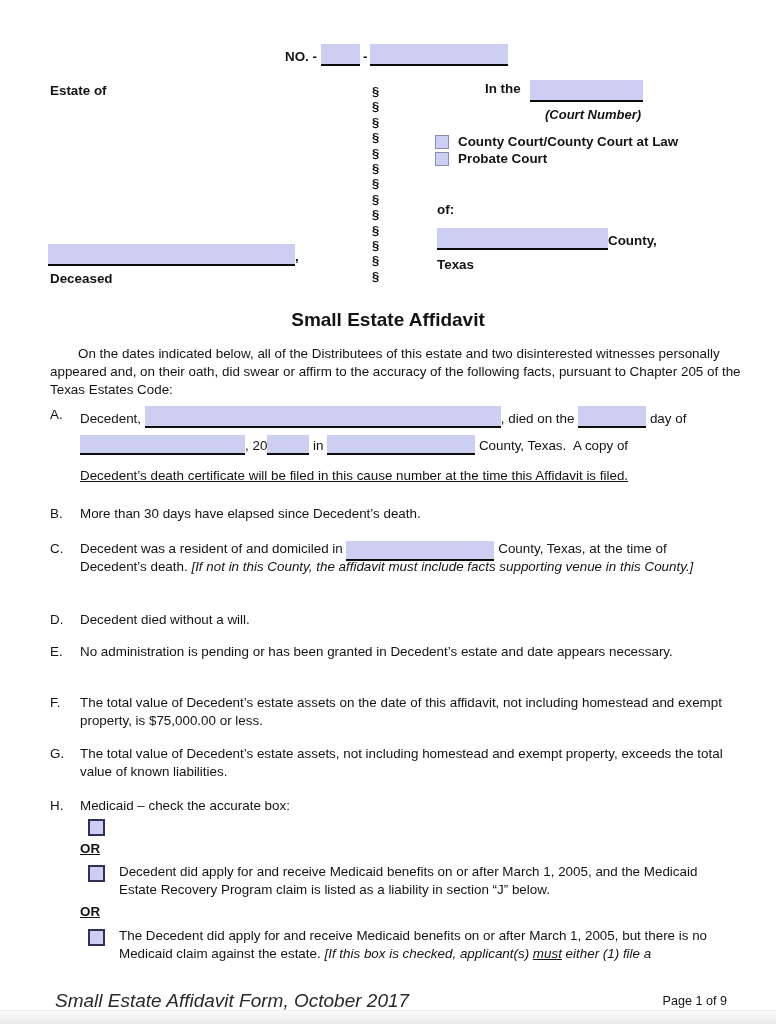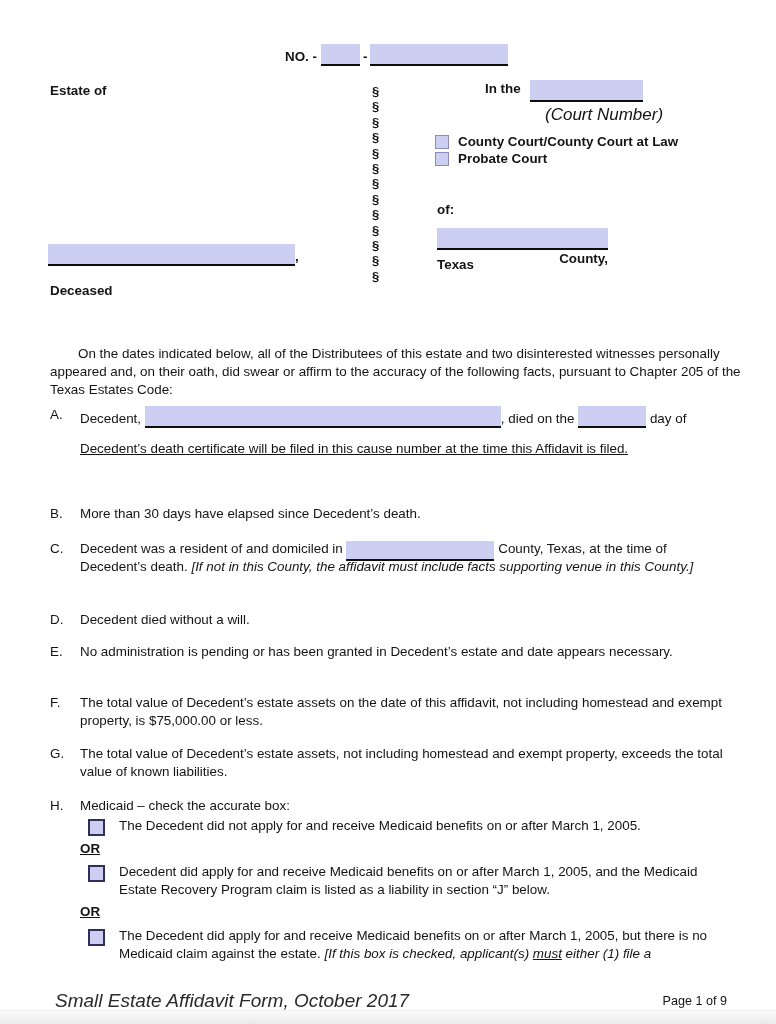--- a/index.html
+++ b/index.html
@@ -17,25 +17,25 @@
   }
   .field.sm{height:20px;}
   
   .no-row{display:flex;align-items:flex-end;gap:2px;}
   .no-row .lbl{padding-right:2px;}
   .no-row .hy{padding:0 1px;}
   
   .sect-col{display:flex;flex-direction:column;line-height:15.4px;font-weight:bold;font-size:13px;}
   
   .inthe-row{display:flex;align-items:flex-start;gap:9px;}
-  .caption{font-size:17px;font-weight:normal;font-style:italic;}
+  .caption{font-size:13px;font-weight:bold;font-style:italic;}
   
   .hdr-cb-row{display:flex;align-items:center;gap:9px;height:16px;margin-bottom:1px;}
   .hdr-cb{width:14px;height:14px;background:#cdcff2;border:1px solid #8b8db8;box-sizing:border-box;flex:0 0 auto;}
-  .county-row{display:flex;align-items:flex-end;flex-direction:column;}
+  .county-row{display:flex;align-items:flex-end;}
   .name-row{display:flex;align-items:flex-end;}
   
   .title{width:100%;text-align:center;font-size:19px;font-weight:bold;line-height:24px;}
   
   .intro{width:700px;text-indent:28px;margin:0;}
   .item{display:grid;grid-template-columns:30px 1fr;width:677px;}
   .item .letter{}
   .item .content{width:647px;}
   .fl-row{display:flex;align-items:flex-end;}
   .fl-row .t{white-space:pre;}
@@ -110,35 +110,44 @@
   <div class="county-row abs" style="left:437px;top:228px;">
     <span class="field" style="width:171px;"></span>
     <span class="b">County,</span>
   </div>
   <div class="abs b" style="left:437px;top:256px;">Texas</div>
 
   <div class="name-row abs" style="left:48px;top:244px;">
     <span class="field" style="width:247px;"></span>
     <span class="b">,</span>
   </div>
-  <div class="abs b" style="left:50px;top:282px;">Deceased</div>
-
+  <div class="abs b" style="left:50px;top:270px;">Deceased</div>
+
+  <div class="title abs" style="left:0;top:308px;">Small Estate Affidavit</div>
 
   <p class="intro abs" style="left:50px;top:345px;margin:0;">On the dates indicated below, all of the Distributees of this estate and two disinterested witnesses personally appeared and, on their oath, did swear or affirm to the accuracy of the following facts, pursuant to Chapter 205 of the Texas Estates Code:</p>
 
   <div class="item abs" style="left:50px;top:403px;">
     <span class="letter" style="padding-top:3px;">A.</span>
     <div class="content">
       <div class="fl-row" style="height:25px;">
         <span class="t">Decedent, </span>
         <span class="field" style="width:356px;"></span>
         <span class="t">, died on the </span>
         <span class="field" style="width:68px;"></span>
         <span class="t"> day of</span>
       </div>
+      <div class="fl-row" style="height:23px;margin-top:4px;">
+        <span class="field sm" style="width:165px;"></span>
+        <span class="t">, 20</span>
+        <span class="field sm" style="width:42px;"></span>
+        <span class="t"> in </span>
+        <span class="field sm" style="width:148px;"></span>
+        <span class="t"> County, Texas.  A copy of</span>
+      </div>
       <p style="margin:12px 0 0 0;text-decoration:underline;">Decedent’s death certificate will be filed in this cause number at the time this Affidavit is filed.</p>
     </div>
   </div>
 
   <div class="item abs" style="left:50px;top:505px;">
     <span class="letter">B.</span>
     <div class="content">More than 30 days have elapsed since Decedent’s death.</div>
   </div>
 
   <div class="item abs" style="left:50px;top:540px;">
@@ -168,21 +177,20 @@
     <div class="content">The total value of Decedent’s estate assets, not including homestead and exempt property, exceeds the total value of known liabilities.</div>
   </div>
 
   <div class="item abs" style="left:50px;top:797px;">
     <span class="letter">H.</span>
     <div class="content">
       <p class="h-heading">Medicaid – check the accurate box:</p>
 
       <div class="h-option" style="margin-top:2px;">
         <span class="opt-box"></span>
-        <span class="opt-text">The Decedent did not apply for and receive Medicaid benefits on or after March 1, 2005.</span>
       </div>
 
       <p class="or" style="margin-top:4px;">OR</p>
 
       <div class="h-option" style="margin-top:5px;">
         <span class="opt-box"></span>
         <span class="opt-text">Decedent did apply for and receive Medicaid benefits on or after March 1, 2005, and the Medicaid Estate Recovery Program claim is listed as a liability in section “J” below.</span>
       </div>
 
       <p class="or" style="margin-top:4px;">OR</p>

